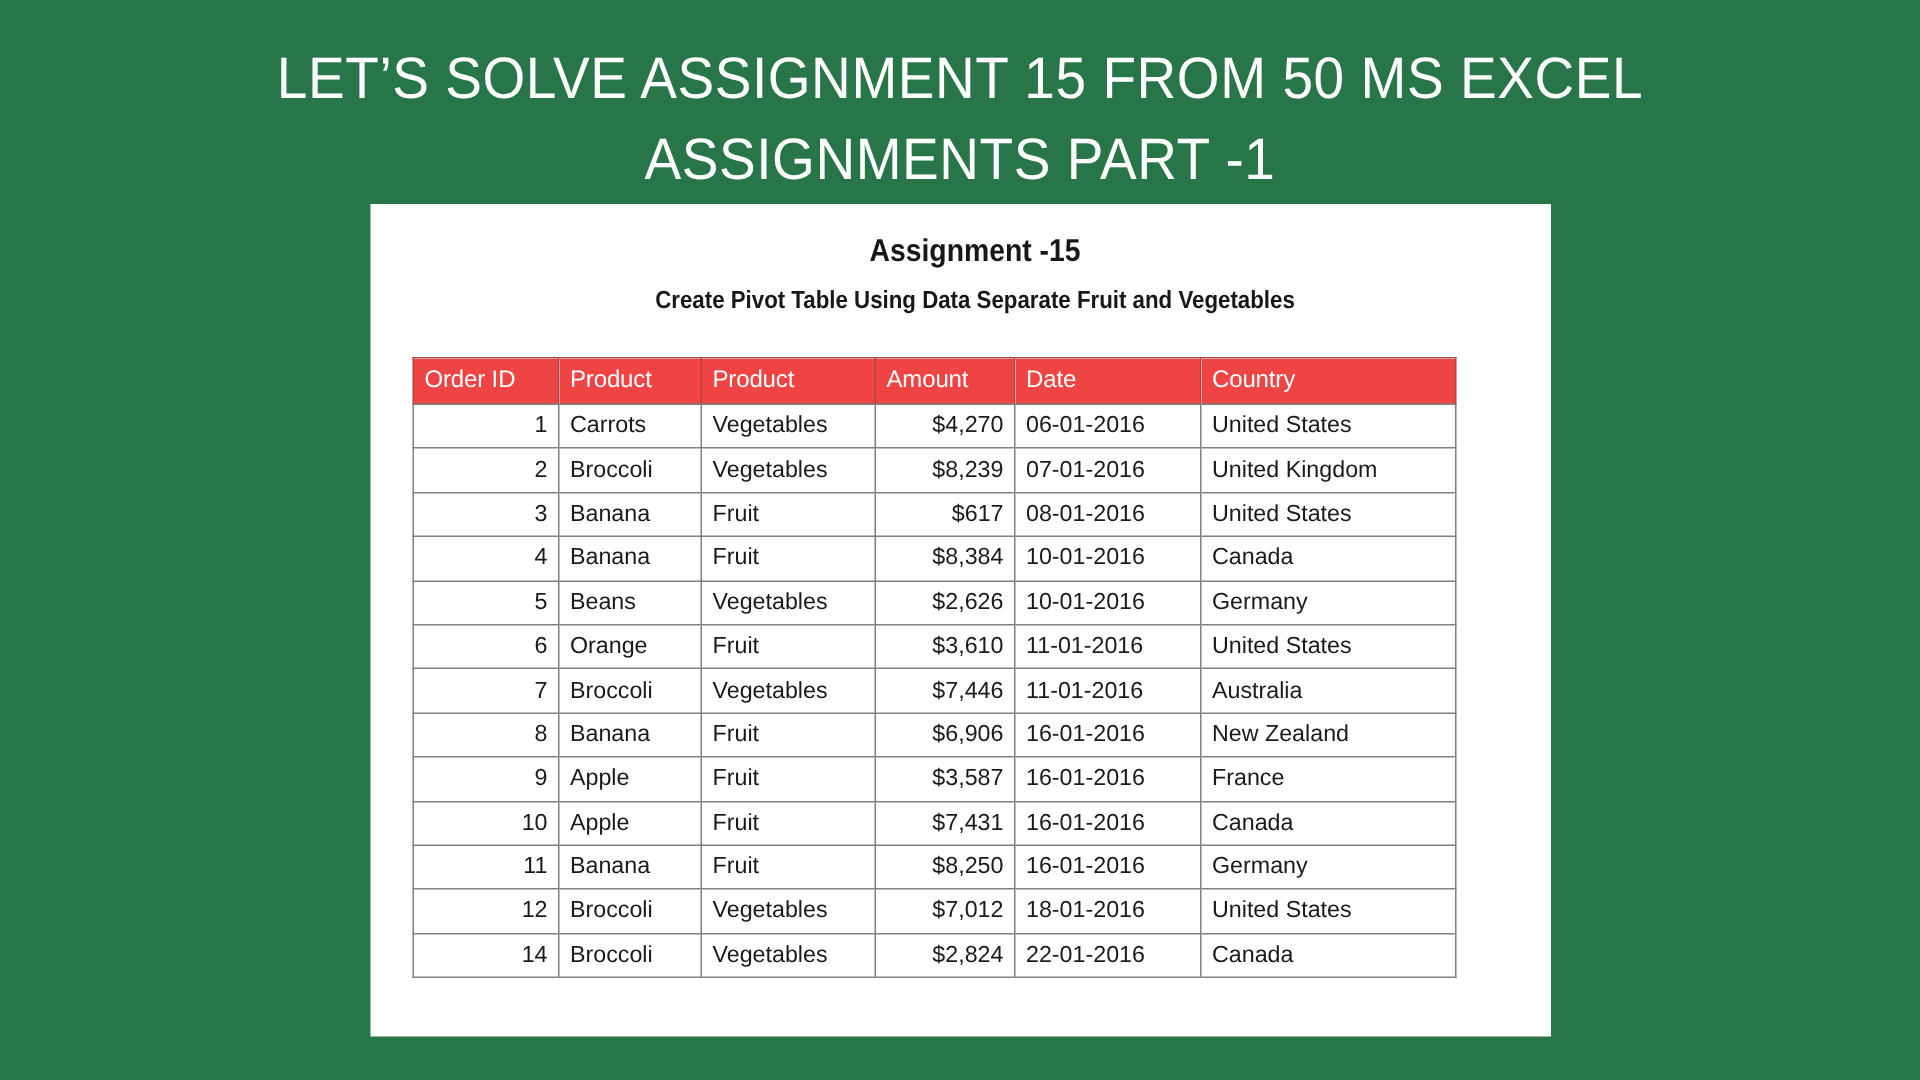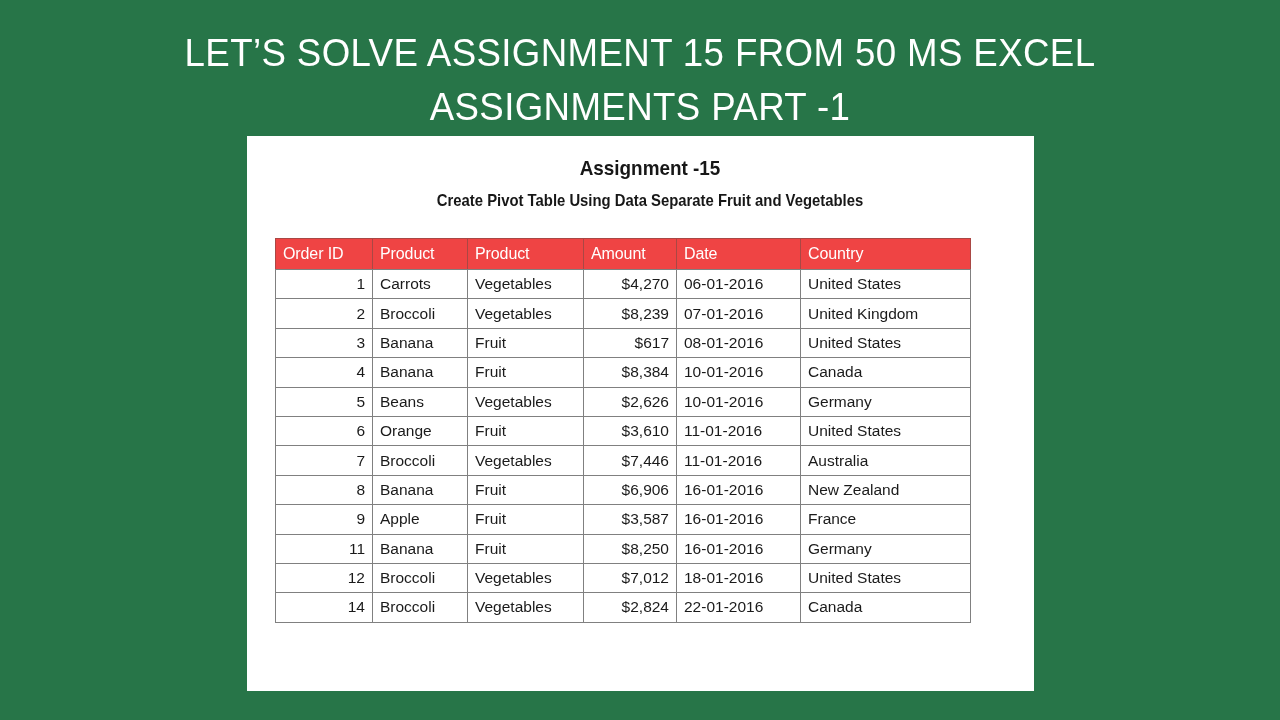--- a/index.html
+++ b/index.html
@@ -211,20 +211,28 @@
           </tr>
           <tr>
             <td class="col-order num">9</td>
             <td class="col-product txt">Apple</td>
             <td class="col-category txt">Fruit</td>
             <td class="col-amount num">$3,587</td>
             <td class="col-date txt">16-01-2016</td>
             <td class="col-country txt">France</td>
           </tr>
           <tr>
+            <td class="col-order num">10</td>
+            <td class="col-product txt">Apple</td>
+            <td class="col-category txt">Fruit</td>
+            <td class="col-amount num">$7,431</td>
+            <td class="col-date txt">16-01-2016</td>
+            <td class="col-country txt">Canada</td>
+          </tr>
+          <tr>
             <td class="col-order num">11</td>
             <td class="col-product txt">Banana</td>
             <td class="col-category txt">Fruit</td>
             <td class="col-amount num">$8,250</td>
             <td class="col-date txt">16-01-2016</td>
             <td class="col-country txt">Germany</td>
           </tr>
           <tr>
             <td class="col-order num">12</td>
             <td class="col-product txt">Broccoli</td>

